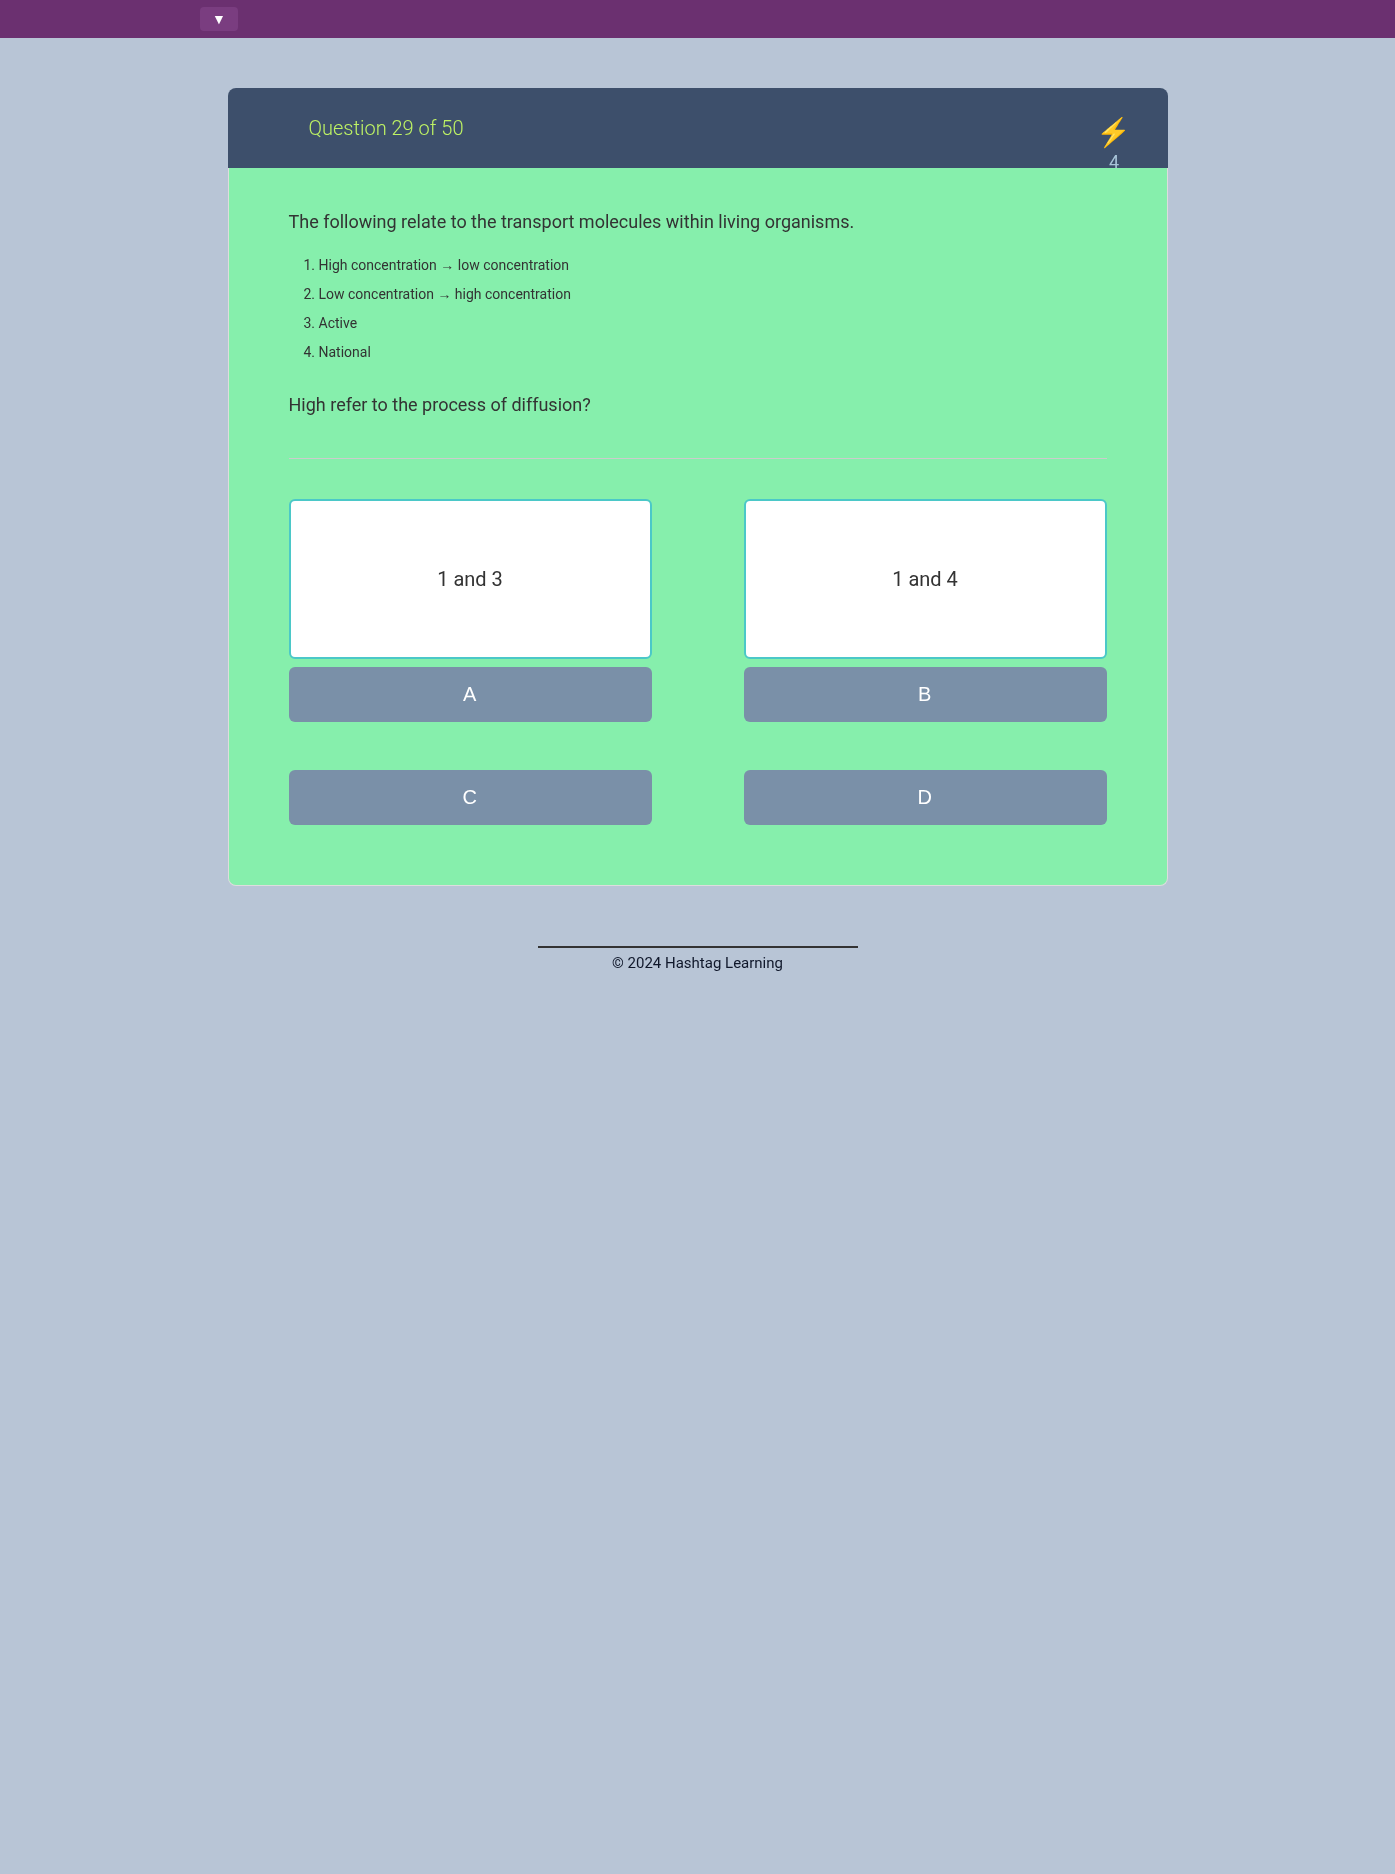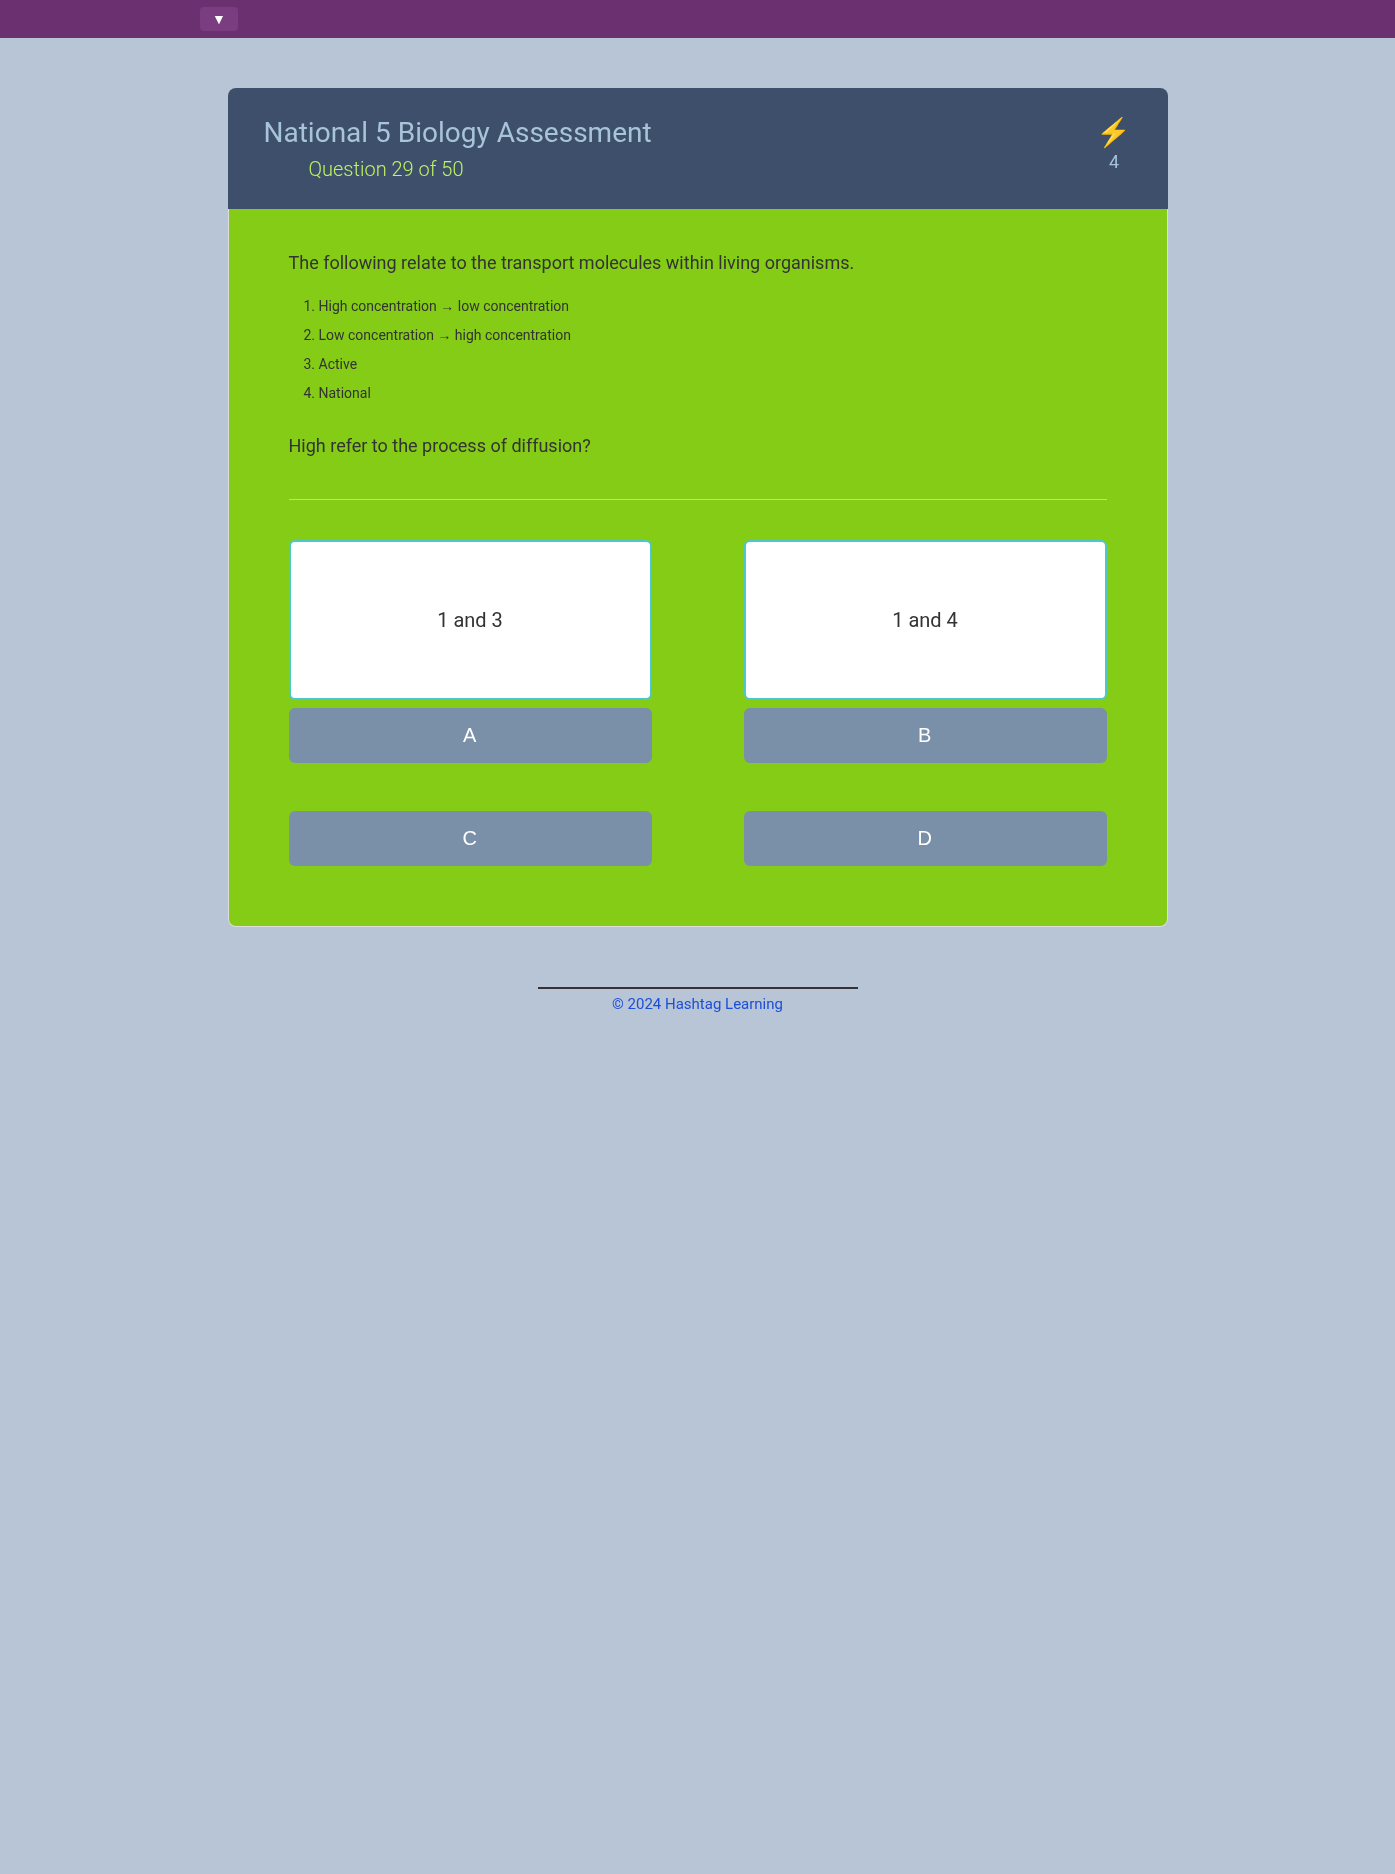--- a/index.html
+++ b/index.html
@@ -81,21 +81,21 @@
       color: #f0c040;
     }
 
     .lightning-number {
       color: #a8c4d8;
       font-size: 18px;
       margin-top: 2px;
     }
 
     .content-card {
-      background-color: #84cc16;
+      background-color: #86efac;
       border: 1px solid #ddd;
       border-top: none;
       border-radius: 0 0 8px 8px;
       padding: 40px 60px 60px 60px;
     }
 
     .question-text {
       font-size: 18px;
       color: #333;
       margin-bottom: 20px;
@@ -163,21 +163,21 @@
       text-align: center;
       cursor: pointer;
       margin-top: 8px;
       font-weight: 400;
       letter-spacing: 0.5px;
     }
 
     .footer {
       margin-top: 60px;
       text-align: center;
-      color: #1d4ed8;
+      color: #0f172a;
       font-size: 15px;
       padding-bottom: 20px;
     }
 
     .footer-line {
       width: 320px;
       border: none;
       border-top: 2px solid #333;
       margin: 0 auto 6px auto;
     }
@@ -185,21 +185,20 @@
 </head>
 <body>
 
 <div class="top-bar">
   <button class="top-bar-dropdown">▼</button>
 </div>
 
 <div class="main-container">
 
   <div class="header-card">
-    <span class="assessment-title">National 5 Biology Assessment</span>
     <span class="question-number">Question 29 of 50</span>
     <div class="lightning-badge">
       <span class="lightning-icon">⚡</span>
       <span class="lightning-number">4</span>
     </div>
   </div>
 
   <div class="content-card">
 
     <p class="question-text">The following relate to the transport molecules within living organisms.</p>

